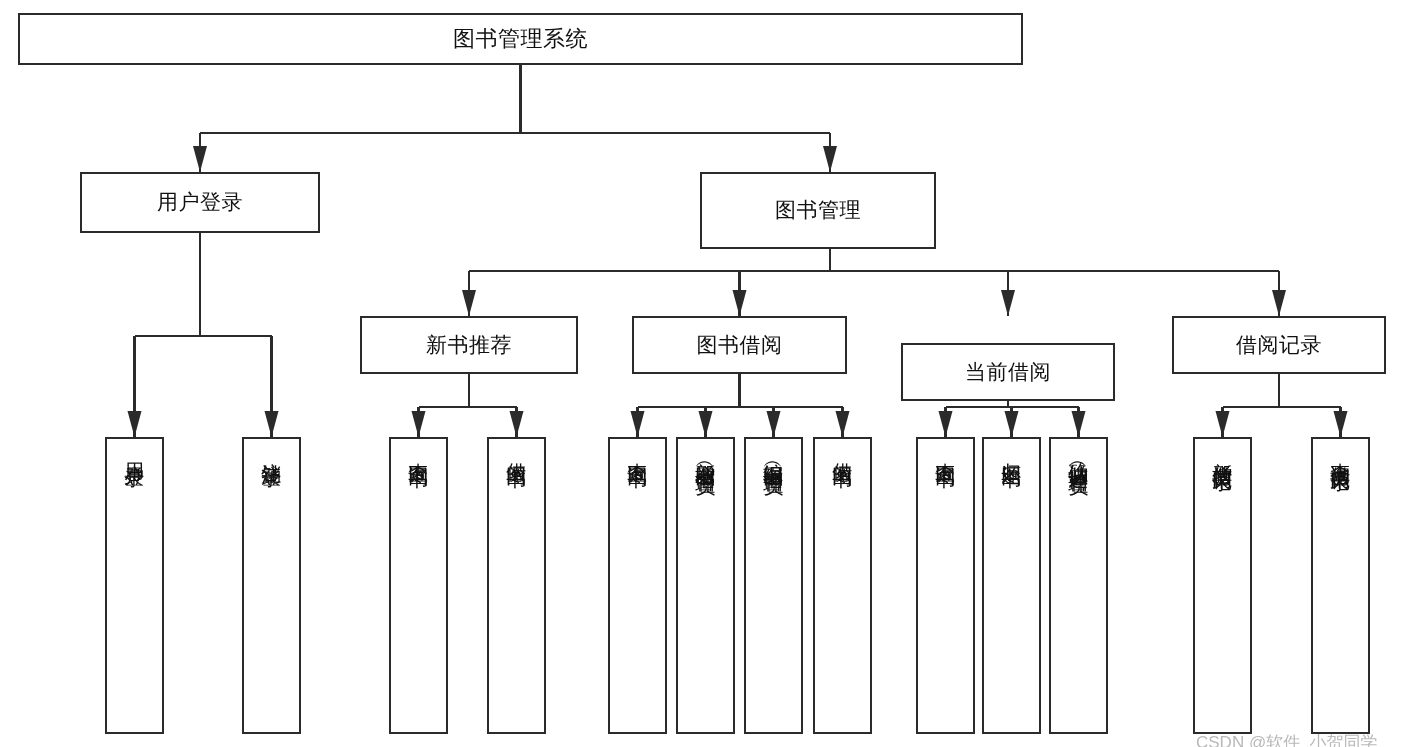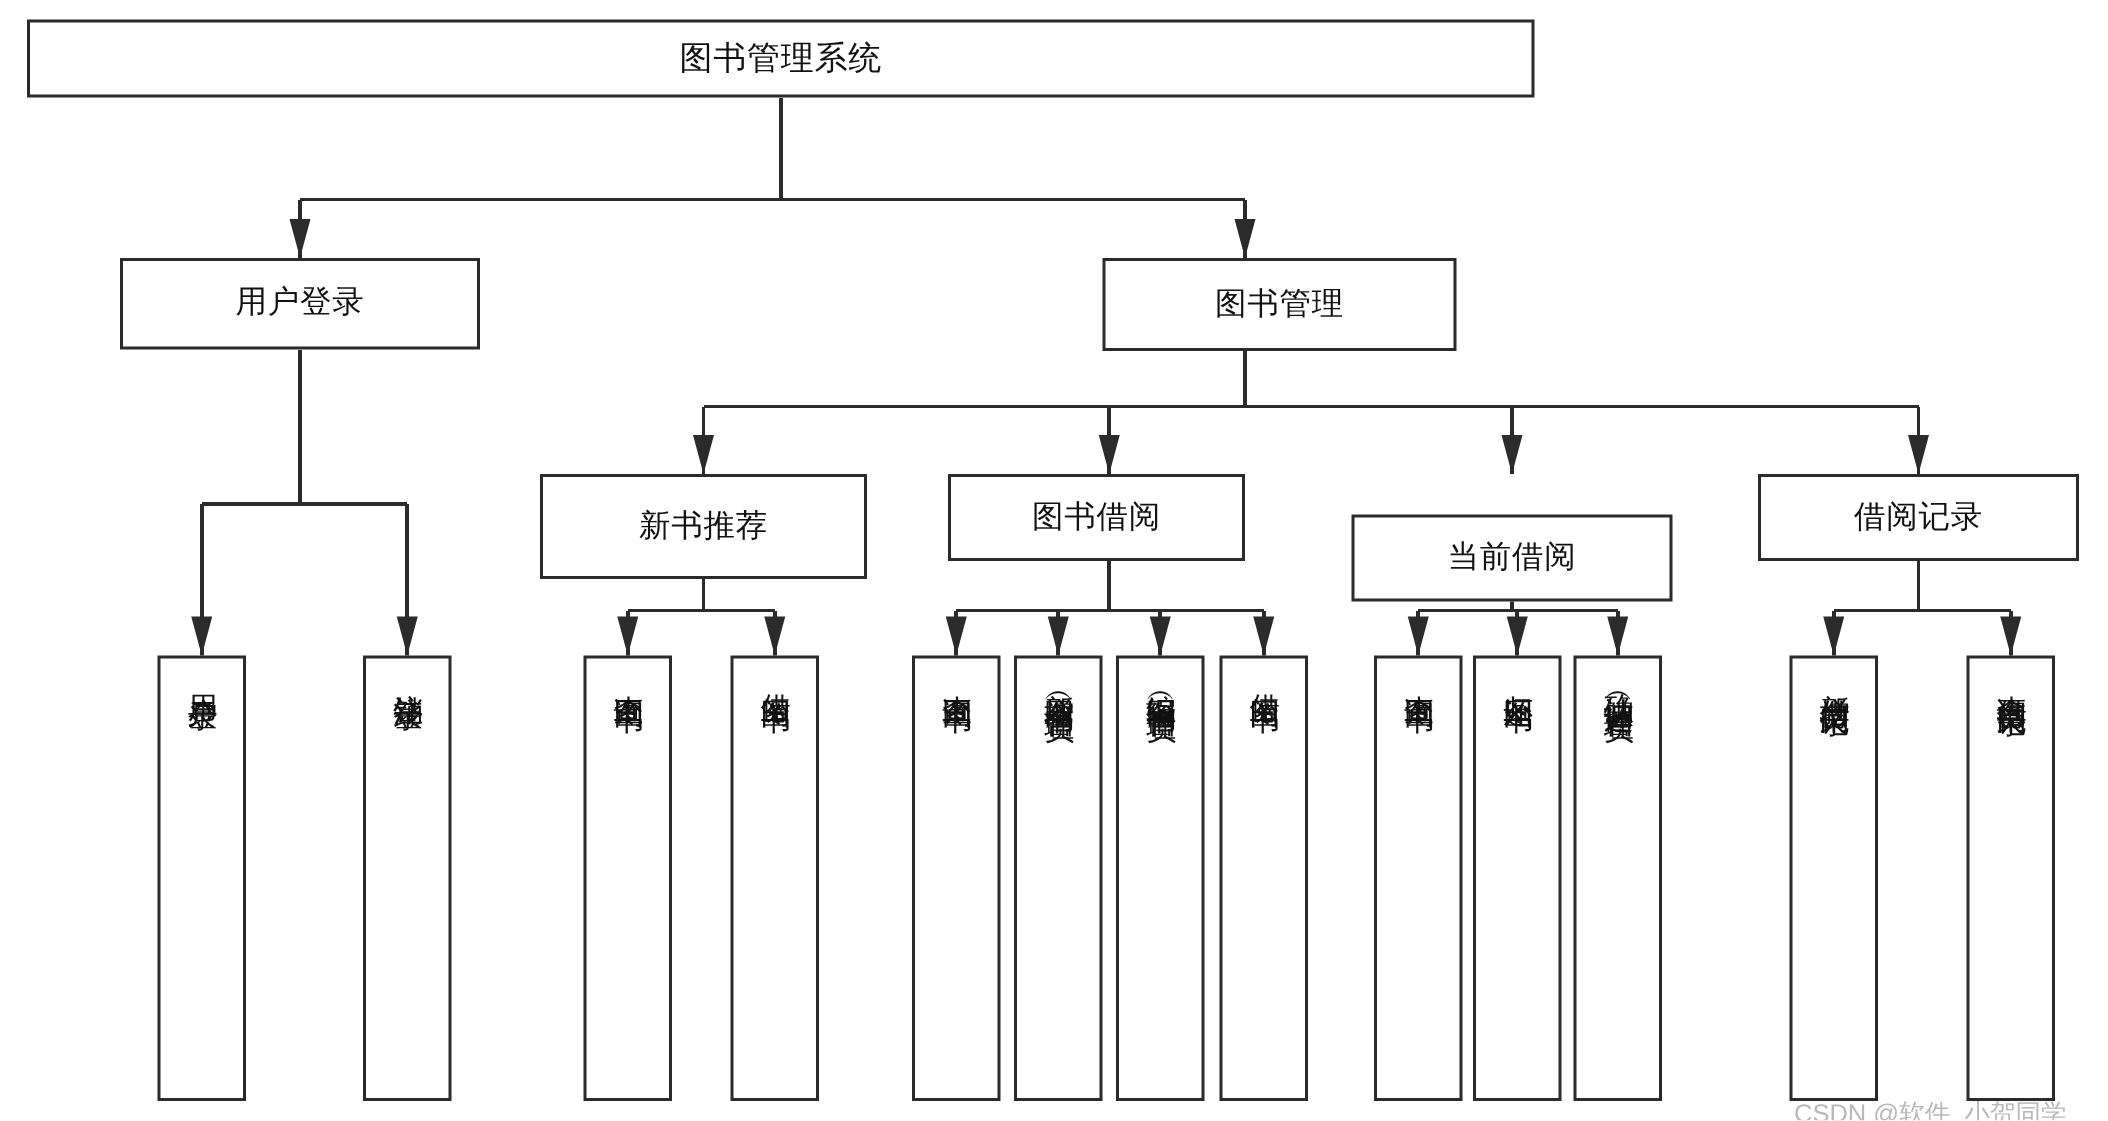--- a/index.html
+++ b/index.html
@@ -126,27 +126,27 @@
       <polygon points="1333.5,411 1347.5,411 1340.5,437" fill="#2b2b2b"></polygon>
     </svg>
 
   <div id="nodes-layer">
       <div class="node root" style="left: 18px; top: 13px; width: 1005px; height: 52px;">
         <span class="label">图书管理系统</span>
       </div>
       <div class="node branch" style="left: 80px; top: 172px; width: 240px; height: 61px;">
         <span class="label">用户登录</span>
       </div>
-      <div class="node branch" style="left: 735px; top: 172px; width: 236px; height: 62px;">
+      <div class="node branch" style="left: 700px; top: 172px; width: 236px; height: 77px;">
         <span class="label">图书管理</span>
       </div>
-      <div class="node branch" style="left: 360px; top: 316px; width: 218px; height: 70px;">
+      <div class="node branch" style="left: 360px; top: 316px; width: 218px; height: 58px;">
         <span class="label">新书推荐</span>
       </div>
-      <div class="node branch" style="left: 632px; top: 316px; width: 198px; height: 58px;">
+      <div class="node branch" style="left: 632px; top: 316px; width: 215px; height: 58px;">
         <span class="label">图书借阅</span>
       </div>
       <div class="node branch" style="left: 901px; top: 316px; width: 214px; height: 58px; margin-top: 27px;">
         <span class="label">当前借阅</span>
       </div>
       <div class="node branch" style="left: 1172px; top: 316px; width: 214px; height: 58px;">
         <span class="label">借阅记录</span>
       </div>
       <div class="node leaf" style="left: 105px; top: 437px; width: 59px; height: 297px;">
         <span class="label">用户登录</span>

